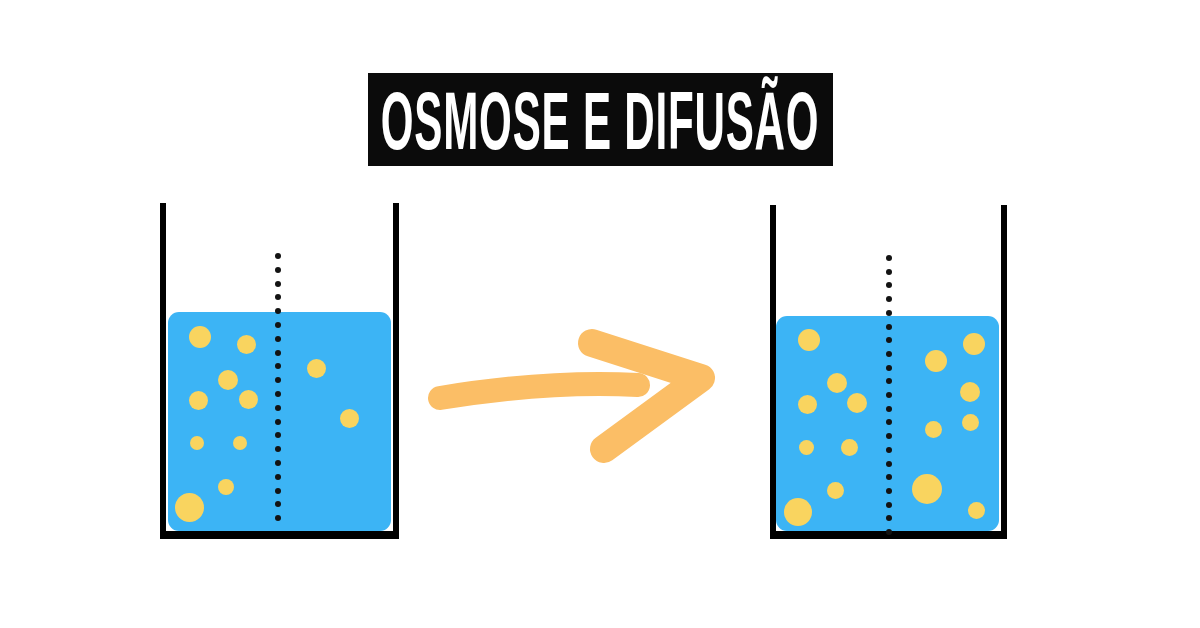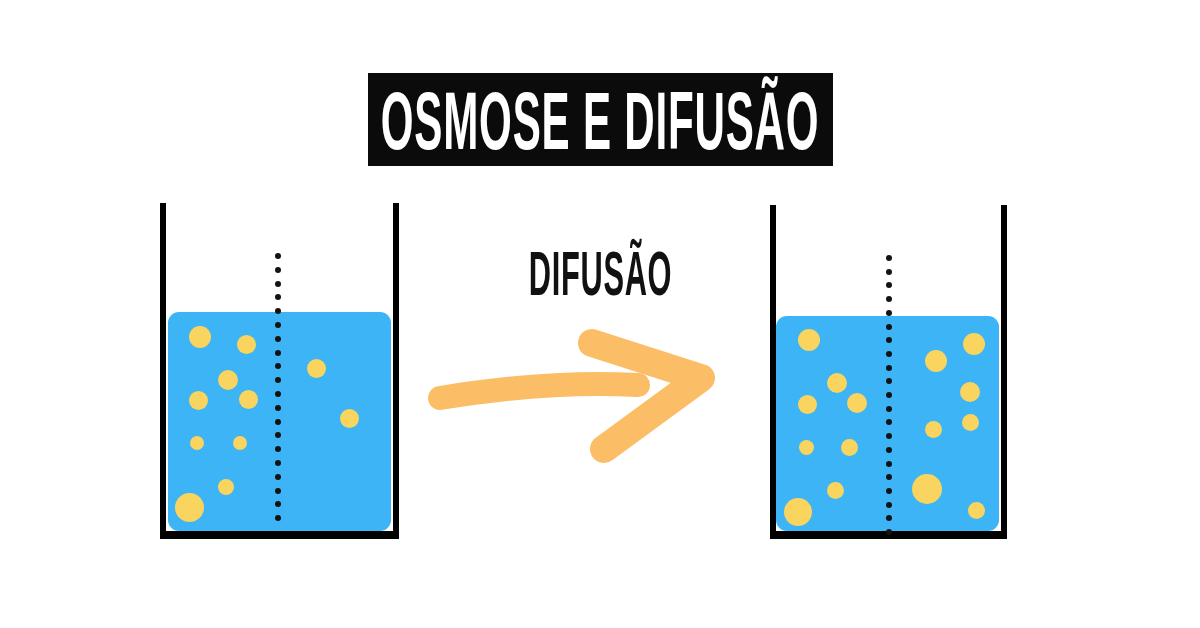--- a/index.html
+++ b/index.html
@@ -129,22 +129,19 @@
       <div style="position: absolute; left: 14px; top: 293px; width: 28px; height: 28px; background: rgb(249, 212, 95); border-radius: 50%;"></div>
       <div style="position: absolute; left: 155px; top: 145px; width: 22px; height: 22px; background: rgb(249, 212, 95); border-radius: 50%;"></div>
       <div style="position: absolute; left: 193px; top: 128px; width: 22px; height: 22px; background: rgb(249, 212, 95); border-radius: 50%;"></div>
       <div style="position: absolute; left: 190px; top: 177px; width: 20px; height: 20px; background: rgb(249, 212, 95); border-radius: 50%;"></div>
       <div style="position: absolute; left: 154.5px; top: 215.5px; width: 17px; height: 17px; background: rgb(249, 212, 95); border-radius: 50%;"></div>
       <div style="position: absolute; left: 191.5px; top: 208.5px; width: 17px; height: 17px; background: rgb(249, 212, 95); border-radius: 50%;"></div>
       <div style="position: absolute; left: 142px; top: 269px; width: 30px; height: 30px; background: rgb(249, 212, 95); border-radius: 50%;"></div>
       <div style="position: absolute; left: 197.5px; top: 296.5px; width: 17px; height: 17px; background: rgb(249, 212, 95); border-radius: 50%;"></div>
     </div>
 
-  <div class="arrow-label" style="color: rgb(17, 17, 17);">
-    <span class="condensed label-text">DIFUSÃO</span>
-  </div>
 
   <svg class="arrow-svg" viewBox="0 0 1200 628" xmlns="http://www.w3.org/2000/svg">
     <path d="M 440 398 C 495 389, 565 381, 638 385" fill="none" stroke-width="24" stroke-linecap="round" stroke="#FBBE66"></path>
     <path d="M 592 343 L 701 378 L 604 449" fill="none" stroke-width="28" stroke-linecap="round" stroke-linejoin="round" stroke="#FBBE66"></path>
   </svg>
 
 </div>
 
 </body></html>

